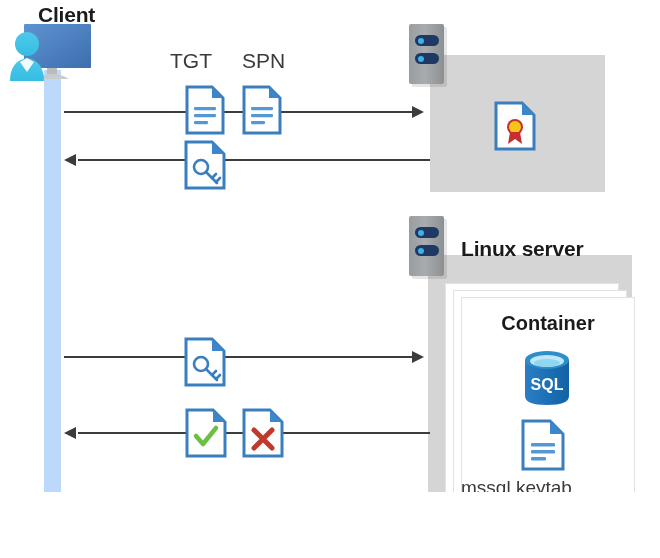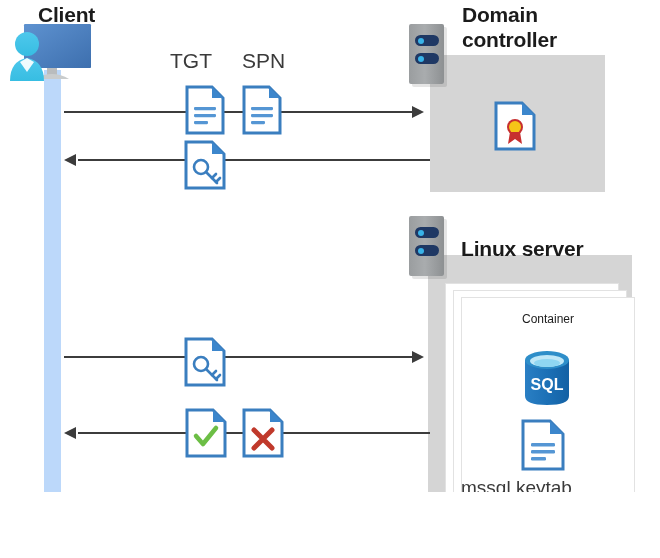--- a/index.html
+++ b/index.html
@@ -130,22 +130,20 @@
 
   <div class="abs panel" style="left:430px; top:55px; width:175px; height:137px;"></div>
 
   <div class="abs rack" style="left:409px; top:24px; width:35px; height:60px;">
     <div class="rack-bar" style="left:6px; top:11px; width:24px; height:11px;"></div>
     <div class="rack-dot" style="left:9px; top:14px; width:6px; height:6px;"></div>
     <div class="rack-bar" style="left:6px; top:29px; width:24px; height:11px;"></div>
     <div class="rack-dot" style="left:9px; top:32px; width:6px; height:6px;"></div>
   </div>
 
-  <div class="abs title" style="left:462px; top:2px; width:180px;">Domain
-controller</div>
 
   <div class="icon-wrap" style="left:494px; top:101px; width:42px; height:50px;">
     <svg width="42" height="50" viewBox="0 0 42 50">
       <path d="M2 2 h26 l12 12 v34 h-38 z" fill="#ffffff" stroke="#3a7ebf" stroke-width="3"></path>
       <path d="M28 2 l12 12 h-12 z" fill="#3c86cc"></path>
       <circle cx="21" cy="26" r="8" fill="#c72f2f"></circle>
       <circle cx="21" cy="26" r="6" fill="#f5c518"></circle>
       <path d="M16 31 l-2 12 l7 -5 l7 5 l-2 -12 z" fill="#c72f2f"></path>
     </svg>
   </div>
@@ -157,21 +155,21 @@
     <div class="rack-dot" style="left:9px; top:14px; width:6px; height:6px;"></div>
     <div class="rack-bar" style="left:6px; top:29px; width:24px; height:11px;"></div>
     <div class="rack-dot" style="left:9px; top:32px; width:6px; height:6px;"></div>
   </div>
 
   <div class="abs title" style="left:461px; top:236px;">Linux server</div>
 
   <div class="abs card" style="left:445px; top:283px; width:172px; height:235px;"></div>
   <div class="abs card" style="left:453px; top:290px; width:172px; height:235px;"></div>
   <div class="abs card" style="left:461px; top:297px; width:172px; height:235px;">
-    <div style="text-align:center; margin-top:14px; font-weight:normal; font-size:12px; color:#1b1b1b;">Container</div>
+    <div style="text-align:center; margin-top:14px; font-weight:bold; font-size:20px; color:#1b1b1b;">Container</div>
   </div>
 
   <div class="icon-wrap" style="left:521px; top:350px; width:52px; height:58px;">
     <svg width="52" height="58" viewBox="0 0 52 58">
       <defs>
         <linearGradient id="sqlg" x1="0" y1="0" x2="1" y2="0">
           <stop offset="0%" stop-color="#2a7fc4"></stop>
           <stop offset="55%" stop-color="#1b6fb5"></stop>
           <stop offset="100%" stop-color="#1461a4"></stop>
         </linearGradient>

